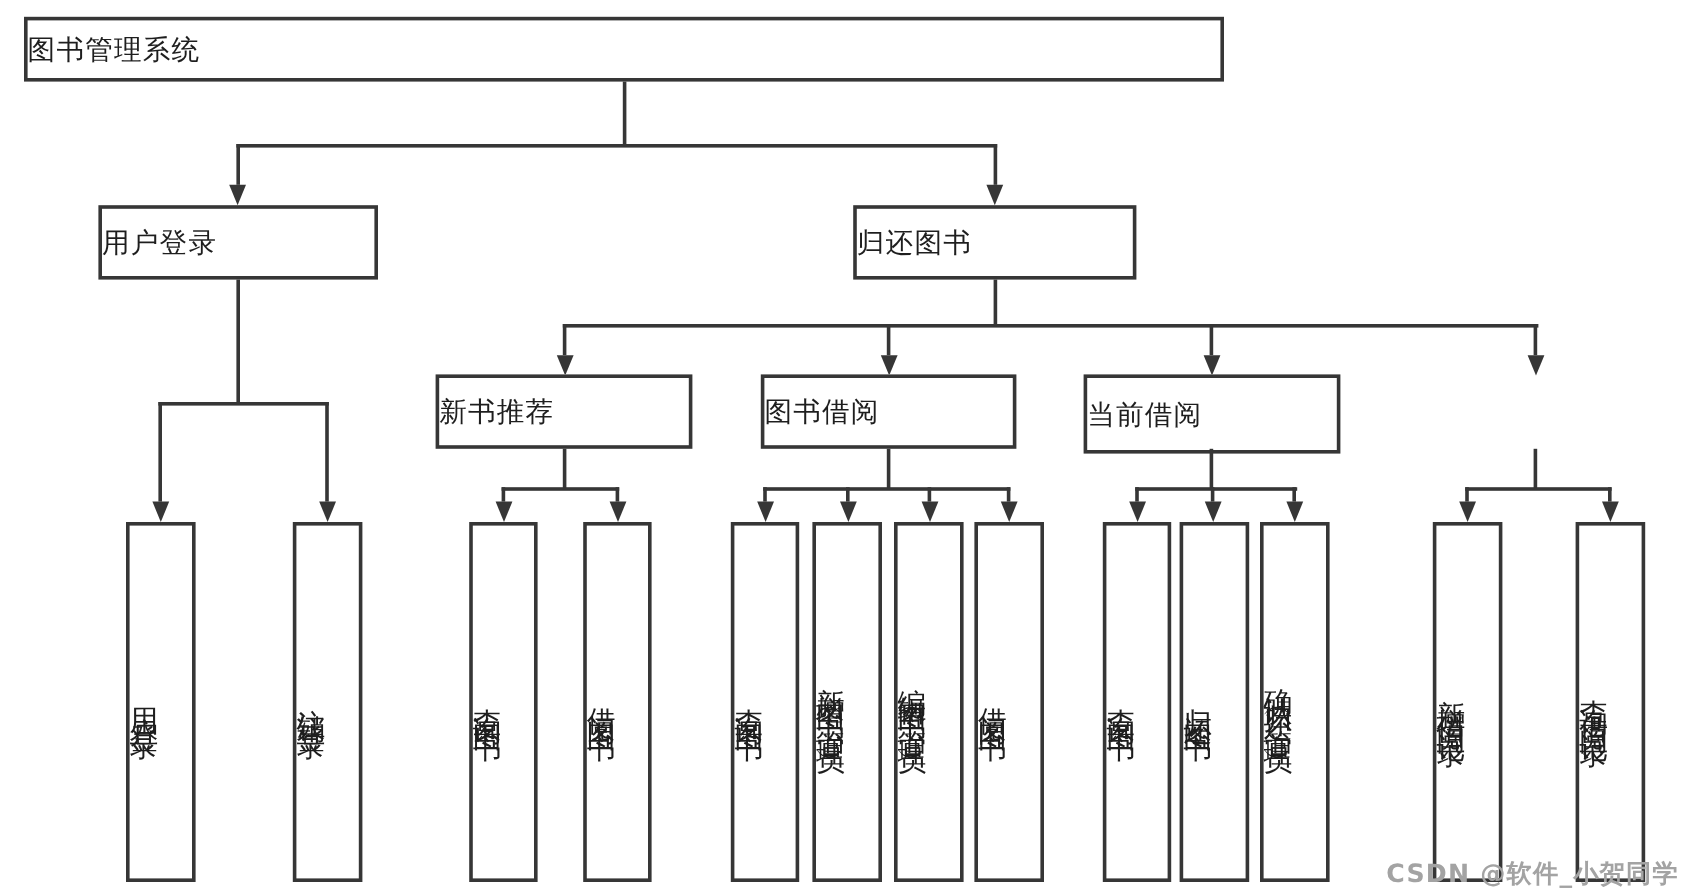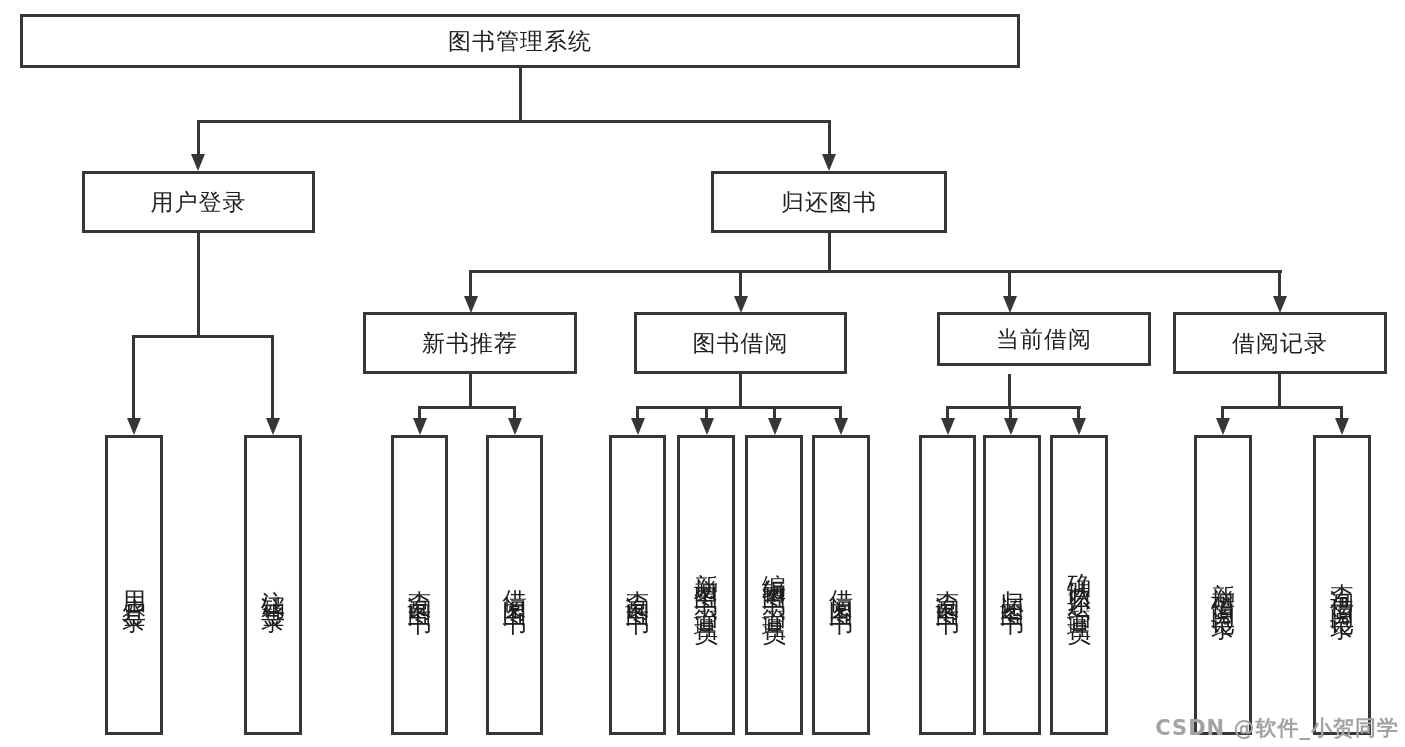--- a/index.html
+++ b/index.html
@@ -2,21 +2,21 @@
 <html><head>
 <meta charset="utf-8">
 <style>
   html,body{margin:0;padding:0;background:#ffffff;}
   .canvas{
     position:relative;width:1405px;height:747px;background:#ffffff;overflow:hidden;
     font-family:"DejaVu Sans","Liberation Sans",sans-serif;
   }
   .box{
     position:absolute;background:#ffffff;border:3px solid #363636;box-sizing:border-box;
-    display:flex;align-items:center;justify-content:center;
+    display:flex;align-items:center;
     color:#1e1e1e;font-size:23px;letter-spacing:1px;white-space:nowrap;
   }
   .leaf{font-size:24px;}
   .leaf .vtext{
     writing-mode:vertical-rl;text-orientation:mixed;
     letter-spacing:7px;line-height:1;
   }
   .ln{position:absolute;background:#363636;}
   .arr{
     position:absolute;width:0;height:0;
@@ -68,25 +68,22 @@
   <div class="arr" style="left:1003px;top:296px;"></div>
   <div class="ln" style="left:1278px;top:270px;width:3px;height:26px;"></div>
   <div class="arr" style="left:1273px;top:296px;"></div>
 
   <div class="box" style="left:363px;top:312px;width:214px;height:62px;">
     <span>新书推荐</span>
   </div>
   <div class="box" style="left:634px;top:312px;width:213px;height:62px;">
     <span>图书借阅</span>
   </div>
-  <div class="box" style="left:937px;top:312px;width:214px;height:54px;">
+  <div class="box" style="left:903px;top:312px;width:214px;height:66px;">
     <span>当前借阅</span>
-  </div>
-  <div class="box" style="left:1173px;top:312px;width:214px;height:62px;">
-    <span>借阅记录</span>
   </div>
 
   <div class="ln" style="left:469px;top:374px;width:3px;height:33px;"></div>
   <div class="ln" style="left:418px;top:406px;width:98px;height:3px;"></div>
   <div class="ln" style="left:418px;top:406px;width:3px;height:12px;"></div>
   <div class="arr" style="left:413px;top:418px;"></div>
   <div class="ln" style="left:513px;top:406px;width:3px;height:12px;"></div>
   <div class="arr" style="left:508px;top:418px;"></div>
 
   <div class="ln" style="left:739px;top:374px;width:3px;height:33px;"></div>

